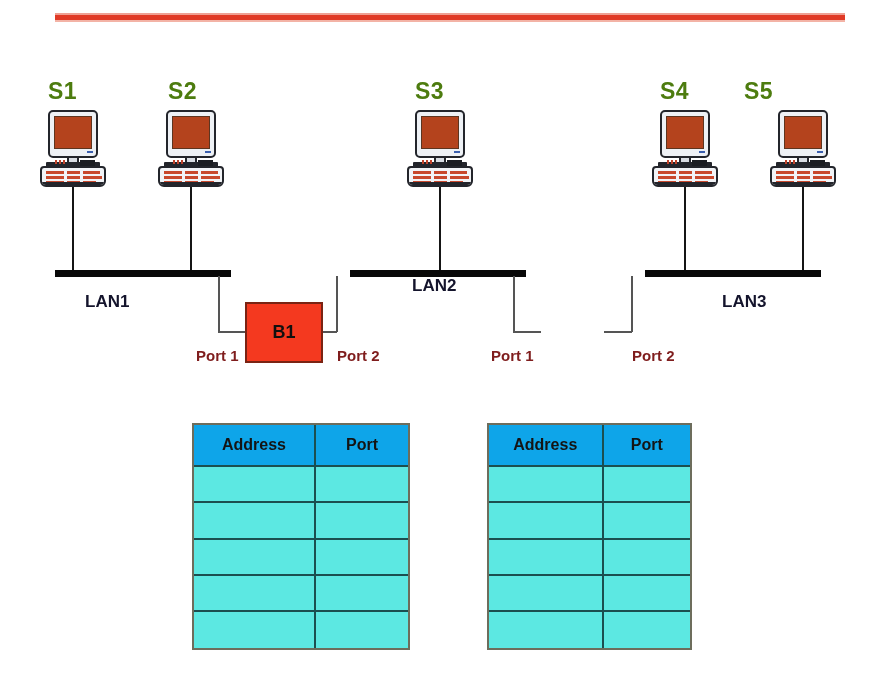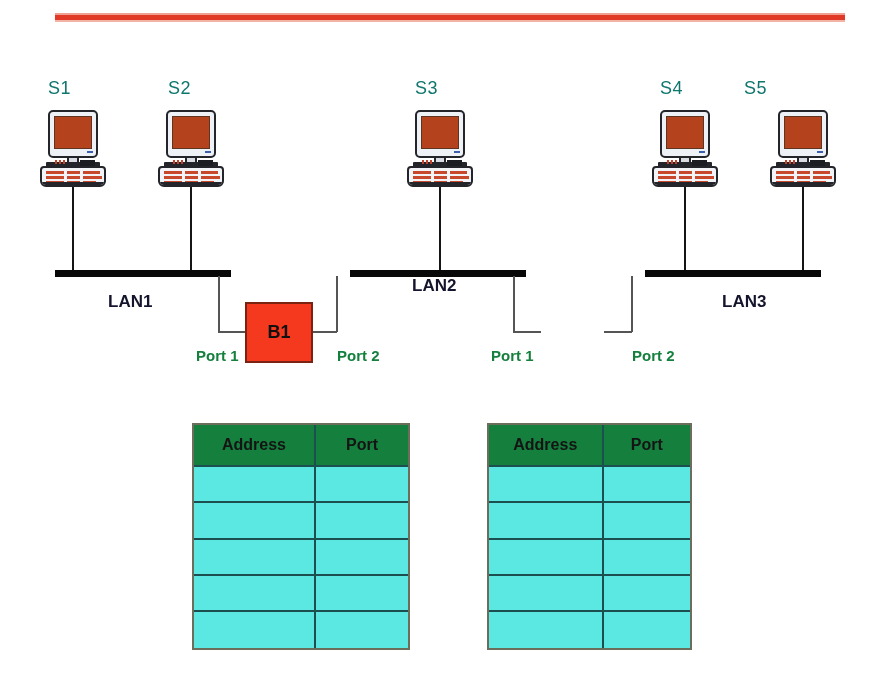--- a/index.html
+++ b/index.html
@@ -38,23 +38,23 @@
   }
   .top-rule .band-light-b {
     position: absolute; left: 0; top: 7px;
     width: 100%; height: 2px;
     background: #f3b3a6;
   }
 
   
   .station-label {
     position: absolute;
-    font-size: 18px;
-    font-weight: normal;
-    color: #0f766e;
+    font-size: 23px;
+    font-weight: bold;
+    color: #4d7c0f;
     letter-spacing: 0.5px;
     white-space: nowrap;
   }
 
   
   .computer {
     position: absolute;
     width: 66px;
     height: 78px;
   }
@@ -175,21 +175,21 @@
   }
   .bridge span {
     font-size: 18px;
     font-weight: bold;
     color: #12100f;
   }
   .port-label {
     position: absolute;
     font-size: 15px;
     font-weight: bold;
-    color: #15803d;
+    color: #7f1d1d;
     white-space: nowrap;
   }
   .link-seg {
     position: absolute;
     background: #555555;
   }
   .link-v { width: 2px; }
   .link-h { height: 2px; }
 
   
@@ -198,21 +198,21 @@
     border: 2px solid #6d6d5c;
     box-sizing: border-box;
     background: #5ce8e2;
   }
   .fwd-table .trow {
     display: flex;
     width: 100%;
     box-sizing: border-box;
   }
   .fwd-table .head-row {
-    background: #15803d;
+    background: #0ea5e9;
     border-bottom: 2px solid #1b4f50;
   }
   .fwd-table .body-row {
     background: #5ce8e2;
     border-bottom: 2px solid #1b4f50;
   }
   .fwd-table .body-row.last { border-bottom: none; }
   .fwd-table .cell {
     box-sizing: border-box;
     display: flex;
@@ -350,31 +350,31 @@
   <div class="drop-line" style="left:72px;  top:187px; height:86px;"></div>
   <div class="drop-line" style="left:190px; top:187px; height:86px;"></div>
   <div class="drop-line" style="left:439px; top:187px; height:86px;"></div>
   <div class="drop-line" style="left:684px; top:187px; height:86px;"></div>
   <div class="drop-line" style="left:802px; top:187px; height:86px;"></div>
 
   <div class="lan-bar" style="left:55px;  top:270px; width:176px;"></div>
   <div class="lan-bar" style="left:350px; top:270px; width:176px;"></div>
   <div class="lan-bar" style="left:645px; top:270px; width:176px;"></div>
 
-  <div class="lan-label" style="left:85px;  top:292px;margin-left:23px;">LAN1</div>
+  <div class="lan-label" style="left:85px;  top:292px;">LAN1</div>
   <div class="lan-label" style="left:412px; top:276px;">LAN2</div>
   <div class="lan-label" style="left:722px; top:292px;">LAN3</div>
 
   <div class="link-seg link-v" style="left:218px; top:276px; height:56px;"></div>
   <div class="link-seg link-h" style="left:218px; top:331px; width:28px;"></div>
 
   <div class="link-seg link-h" style="left:309px; top:331px; width:28px;"></div>
   <div class="link-seg link-v" style="left:336px; top:276px; height:56px;"></div>
 
-  <div class="bridge" style="left:245px; top:302px; width:68px; height:61px;">
+  <div class="bridge" style="left:245px; top:302px; width:78px; height:61px;">
     <span>B1</span>
   </div>
   <div class="port-label" style="left:196px; top:347px;">Port 1</div>
   <div class="port-label" style="left:337px; top:347px;">Port 2</div>
 
   <div class="link-seg link-v" style="left:513px; top:276px; height:56px;"></div>
   <div class="link-seg link-h" style="left:513px; top:331px; width:28px;"></div>
 
   <div class="link-seg link-h" style="left:604px; top:331px; width:28px;"></div>
   <div class="link-seg link-v" style="left:631px; top:276px; height:56px;"></div>

